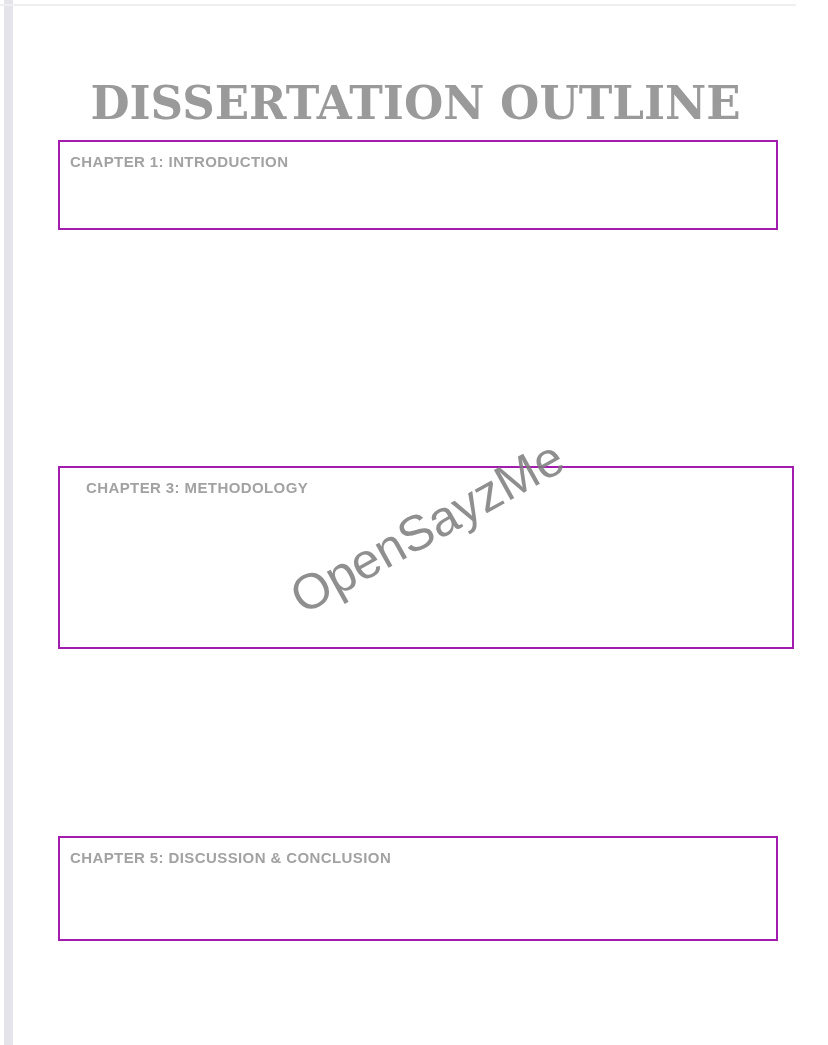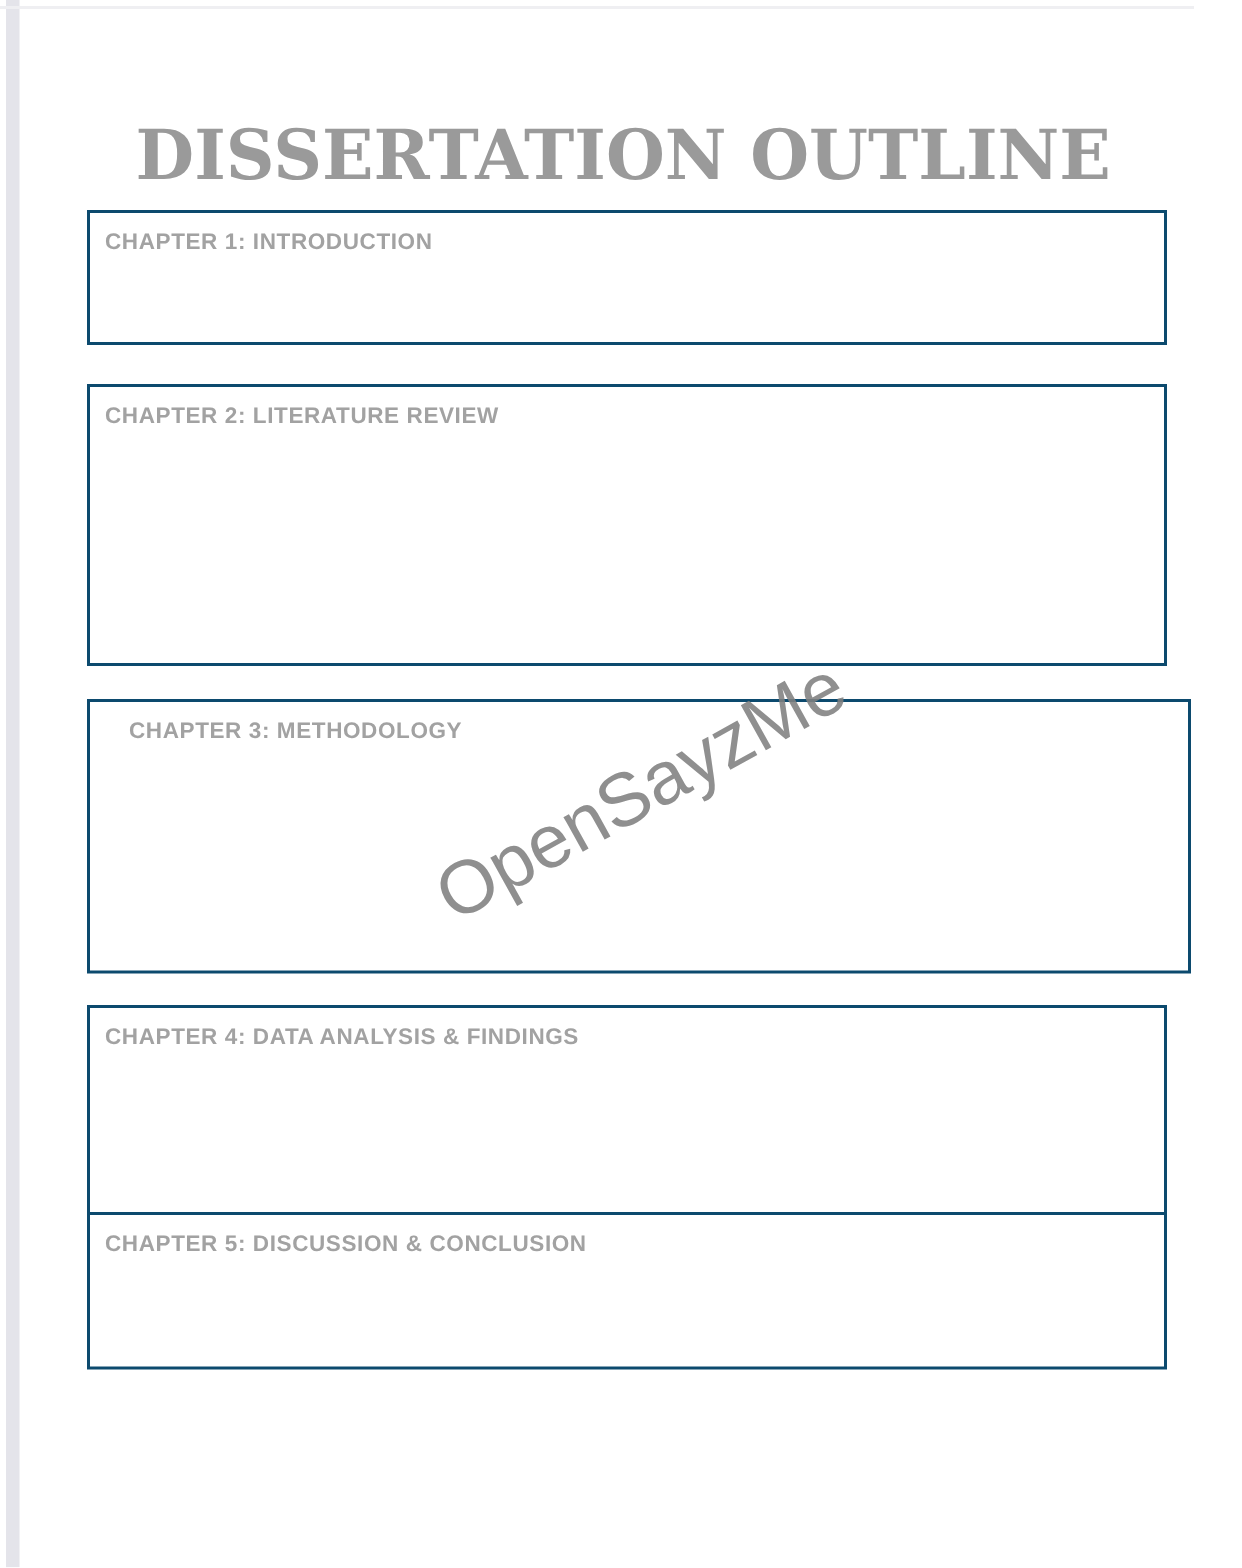--- a/index.html
+++ b/index.html
@@ -46,29 +46,29 @@
     font-size: 46px;
     letter-spacing: 0px;
     color: #9a9a9a;
     transform: scaleX(0.98);
     white-space: nowrap;
   }
   .box {
     position: absolute;
     left: 58px;
     width: 716px;
-    border: 2px solid #0c4a6e;
+    border: 2px solid #a21caf;
     background: #ffffff;
     box-sizing: content-box;
   }
   .box-1 { top: 140px; height: 86px; }
   .box-2 { top: 256px; height: 184px; }
   .box-3 { top: 466px; height: 179px; padding-left: 16px; }
   .box-4 { top: 670px; height: 143px; }
-  .box-5 { top: 808px; height: 101px; }
+  .box-5 { top: 836px; height: 101px; }
   .box-label {
     padding: 11px 0 0 10px;
     font-family: "Liberation Sans", sans-serif;
     font-weight: bold;
     font-size: 15px;
     letter-spacing: 0.4px;
     color: #a2a2a2;
     user-select: none;
   }
   .watermark {
@@ -93,31 +93,25 @@
   <div class="edge-left"></div>
   <div class="edge-right"></div>
   <div class="edge-top"></div>
 
   <h1 class="page-title">DISSERTATION OUTLINE</h1>
 
   <div class="box box-1">
     <div class="box-label">CHAPTER 1: INTRODUCTION</div>
   </div>
 
-  <div class="box box-2">
-    <div class="box-label">CHAPTER 2: LITERATURE REVIEW</div>
-  </div>
 
   <div class="box box-3">
     <div class="box-label">CHAPTER 3: METHODOLOGY</div>
   </div>
 
-  <div class="box box-4">
-    <div class="box-label">CHAPTER 4: DATA ANALYSIS &amp; FINDINGS</div>
-  </div>
 
   <div class="box box-5">
     <div class="box-label">CHAPTER 5: DISCUSSION &amp; CONCLUSION</div>
   </div>
 
   <div class="watermark">OpenSayzMe</div>
 
 </div>
 
 </body></html>

